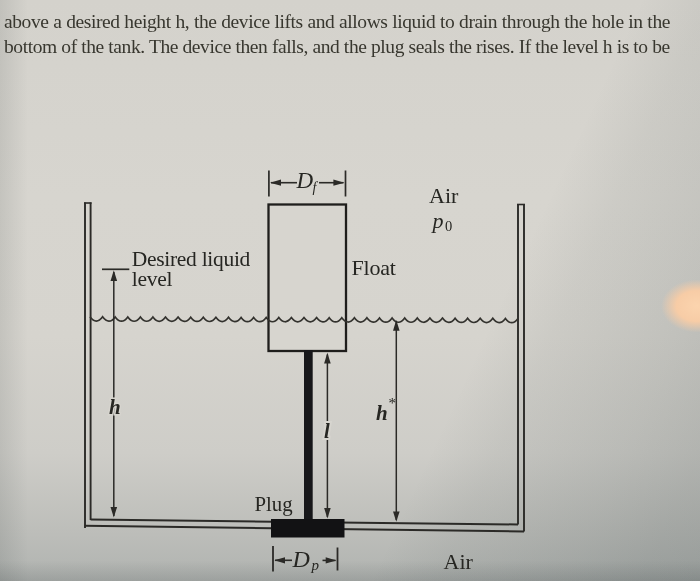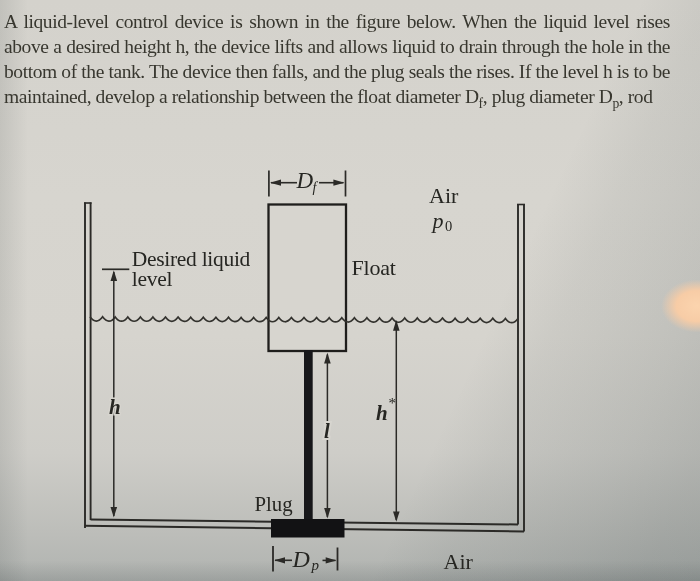--- a/index.html
+++ b/index.html
@@ -16,24 +16,22 @@
       font-size:19.5px;line-height:25px;letter-spacing:-0.4px;white-space:nowrap}
   .ln:last-child{text-align-last:left}
   sub{font-size:70%;line-height:0}
   svg text{fill:#262622}
 </style>
 </head>
 <body>
 <div id="page">
 
   <div id="para" style="position:absolute;left:4px;top:9px;filter:blur(0.3px)">
-    <div class="ln">A liquid-level control device is shown in the figure below. When the liquid level rises</div>
     <div class="ln">above a desired height h, the device lifts and allows liquid to drain through the hole in the</div>
     <div class="ln">bottom of the tank. The device then falls, and the plug seals the rises. If the level h is to be</div>
-    <div class="ln">maintained, develop a relationship between the float diameter D<sub>f</sub>, plug diameter D<sub>p</sub>, rod</div>
   </div>
   <svg width="700" height="581" viewBox="0 0 700 581" style="position:absolute;left:0;top:0;filter:blur(0.35px)" fill="none" stroke-linecap="butt">
 
     <g stroke="#2b2a27" stroke-width="1.9">
       <path d="M85 202.5 V528"></path>
       <path d="M90.6 202.5 V520"></path>
       <path d="M84 203 H91.6" stroke-width="1.6"></path>
     </g>
 
     <g stroke="#2b2a27" stroke-width="1.9">

